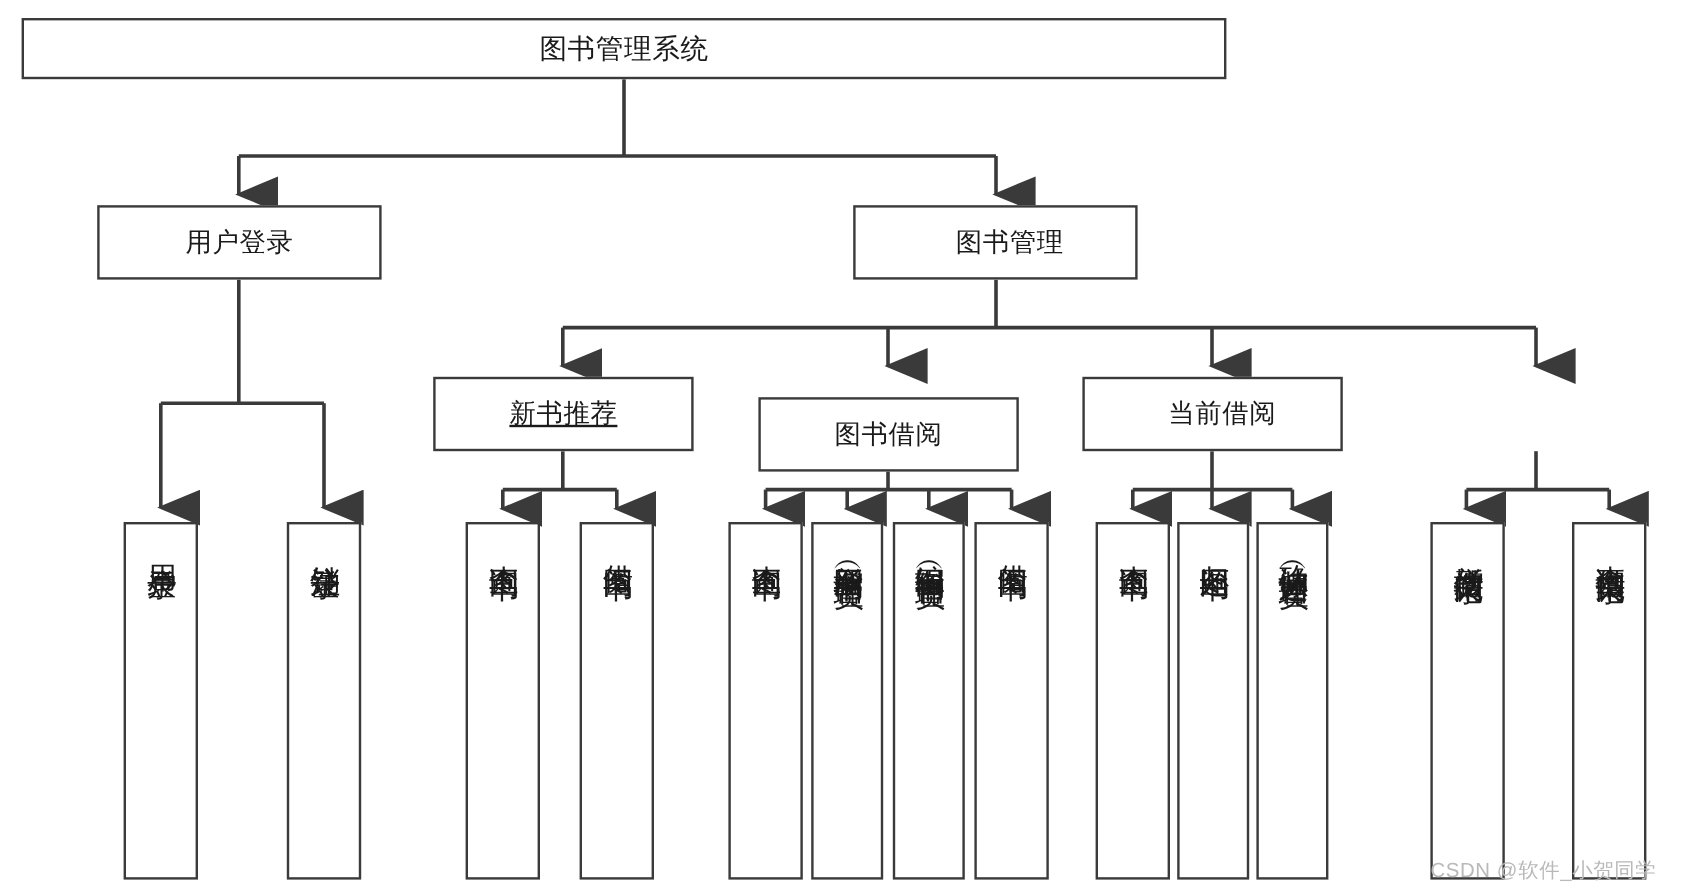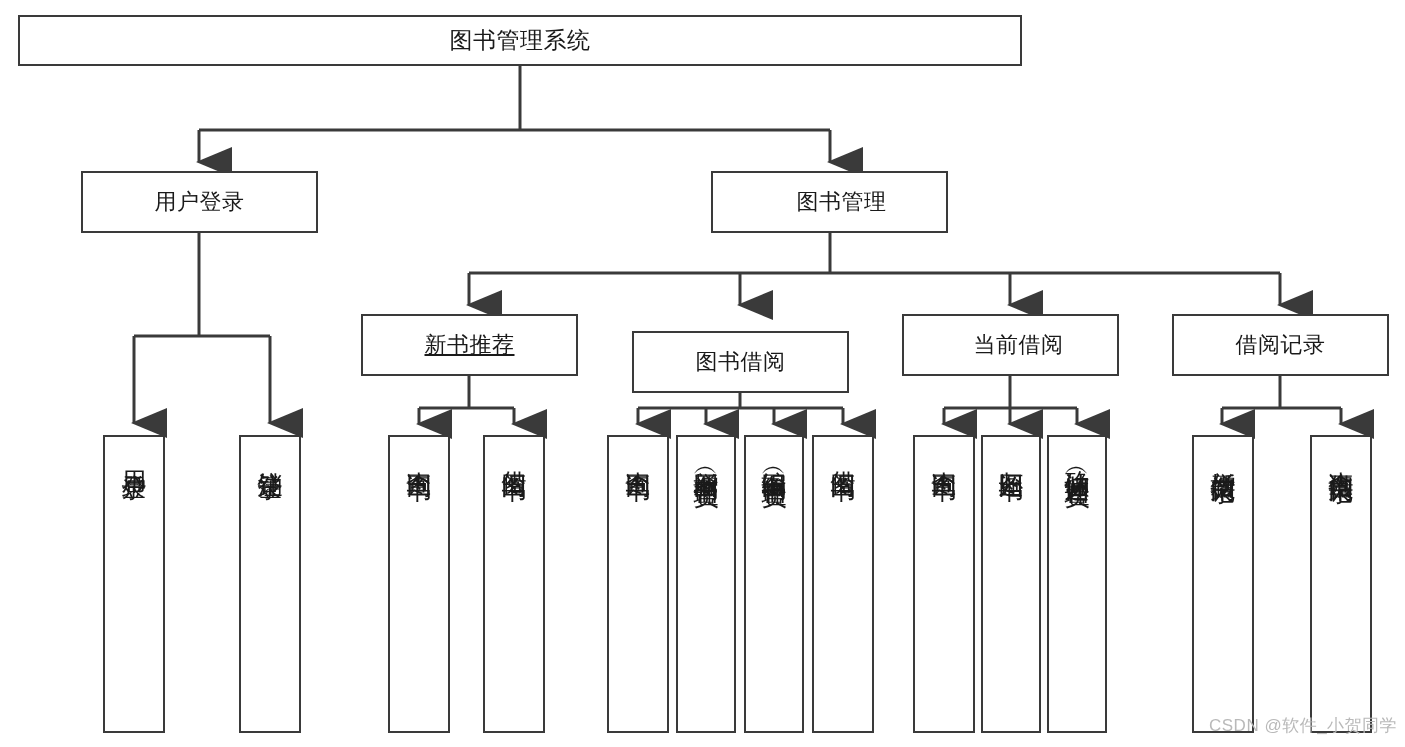--- a/index.html
+++ b/index.html
@@ -137,23 +137,20 @@
 
   <div class="node horiz" style="left:361px; top:314px; width:217px; height:62px;text-decoration:underline;">
     <span class="label">新书推荐</span>
   </div>
   <div class="node horiz" style="left:632px; top:331px; width:217px; height:62px;">
     <span class="label">图书借阅</span>
   </div>
   <div class="node horiz" style="left:902px; top:314px; width:217px; height:62px;padding-left:16px;">
     <span class="label">当前借阅</span>
   </div>
-  <div class="node horiz" style="left:1172px; top:314px; width:217px; height:62px;">
-    <span class="label">借阅记录</span>
-  </div>
 
   <div class="node vert" style="left:103px; top:435px; width:62px; height:298px;">
     <span class="label">用户登录</span>
   </div>
   <div class="node vert" style="left:239px; top:435px; width:62px; height:298px;">
     <span class="label">注销登录</span>
   </div>
 
   <div class="node vert" style="left:388px; top:435px; width:62px; height:298px;">
     <span class="label">查询图书</span>
@@ -185,15 +182,15 @@
     <span class="label">确认归还（管理员）</span>
   </div>
 
   <div class="node vert" style="left:1192px; top:435px; width:62px; height:298px;">
     <span class="label">新增借阅记录</span>
   </div>
   <div class="node vert" style="left:1310px; top:435px; width:62px; height:298px;">
     <span class="label">查询借阅记录</span>
   </div>
 
-  <div class="watermark" style="left:1192px; top:714px;padding-left:17px;">CSDN @软件_小贺同学</div>
+  <div class="watermark" style="left:1192px; top:714px;">CSDN @软件_小贺同学</div>
 
 </div>
 
 </body></html>

